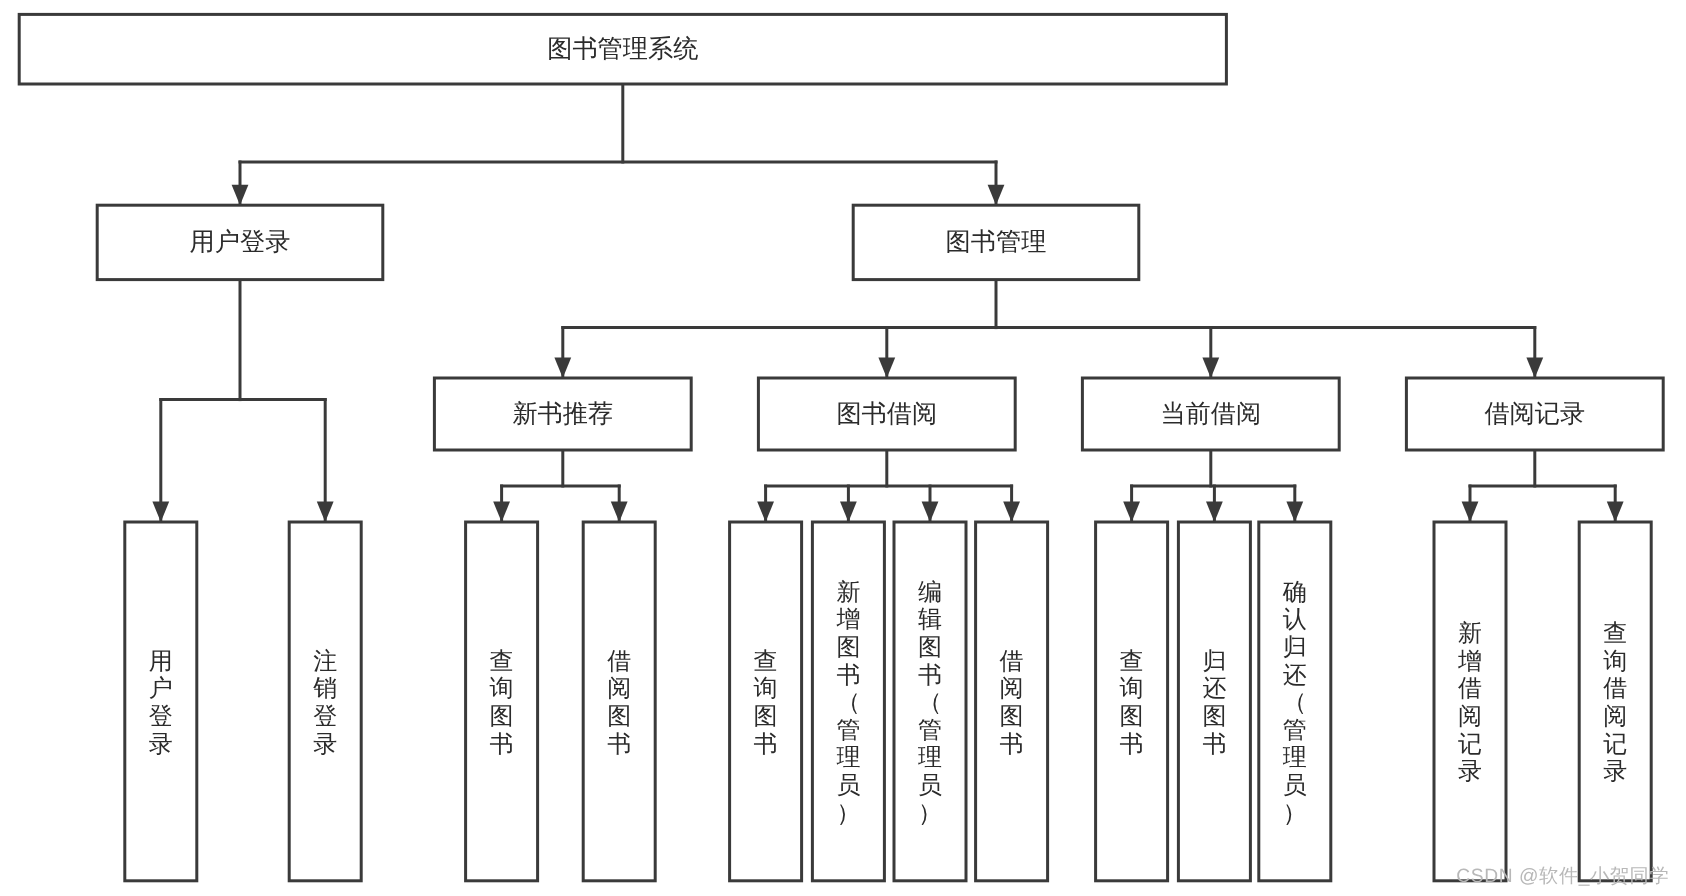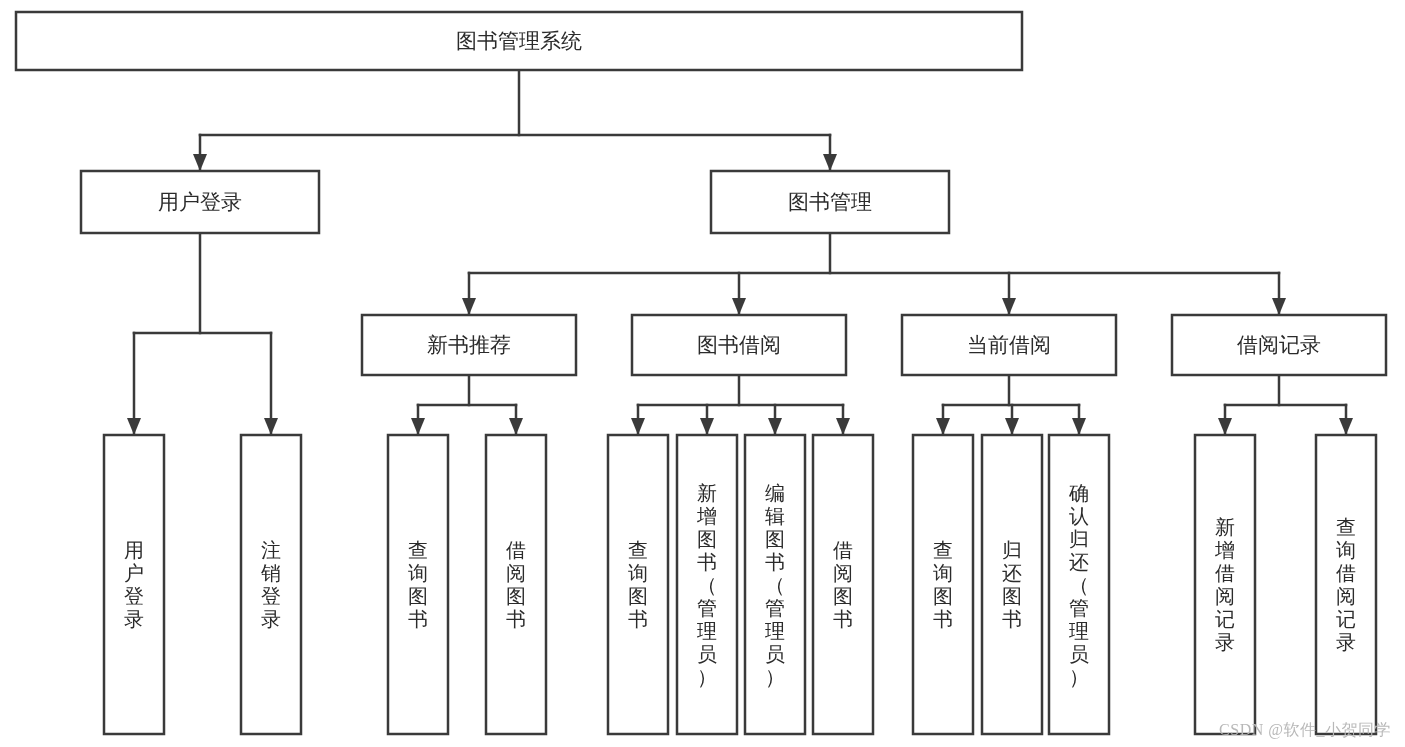--- a/index.html
+++ b/index.html
@@ -52,21 +52,21 @@
   .node-label-v {
     fill: #2b2b2b;
     font-family: "Liberation Sans", "DejaVu Sans", sans-serif;
     font-size: 20px;
     text-anchor: middle;
   }
   .watermark {
     position: absolute;
     right: 14px;
     bottom: 6px;
-    font-family: Liberation Serif, serif;
+    font-family: Liberation Sans, sans-serif;
     font-size: 16px;
     color: #b8b8b8;
     letter-spacing: 0.5px;
     white-space: nowrap;
     user-select: none;
   }
 </style>
 </head>
 <body>
 

